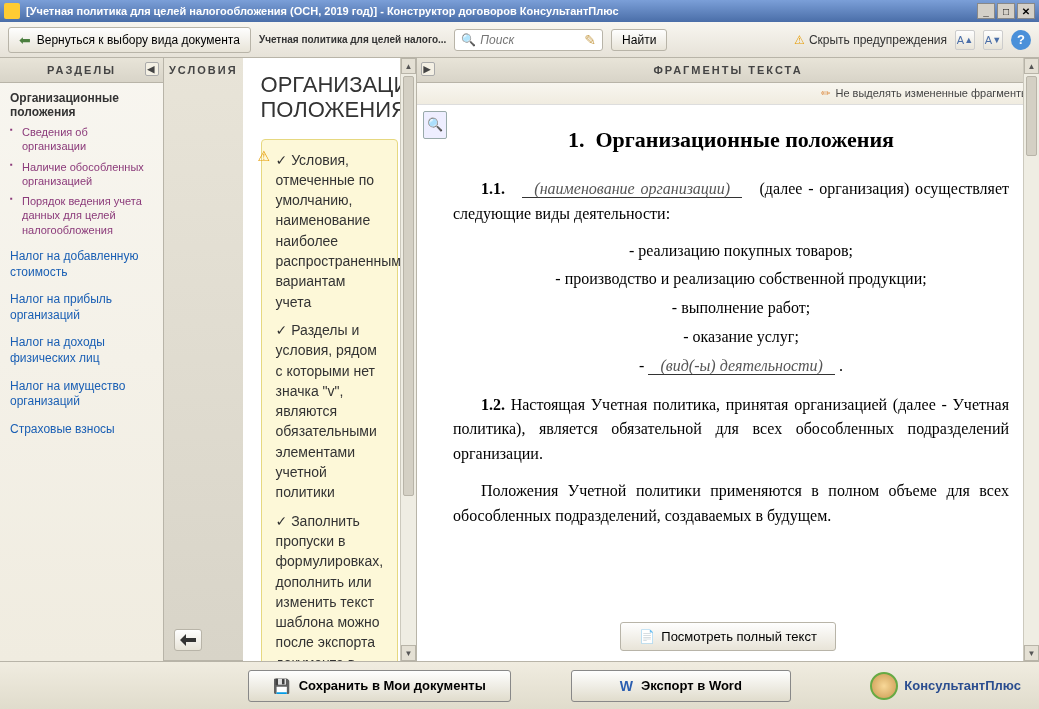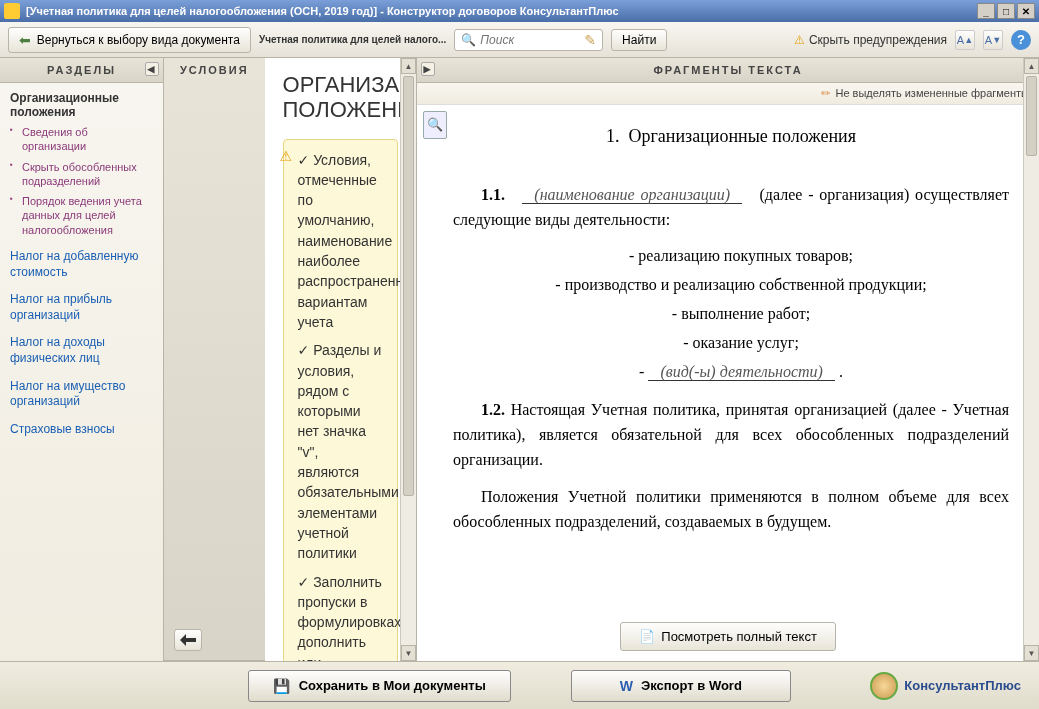--- a/index.html
+++ b/index.html
@@ -26,21 +26,21 @@
 .hide-warn { display: flex; align-items: center; gap: 4px; cursor: pointer; font-size: 12px; color: #333; }
 .hide-warn .warn-ic { color: #e69b00; }
 .font-btn { width: 20px; height: 20px; border: 1px solid #ccc; border-radius: 2px; display: flex; align-items: center; justify-content: center; cursor: pointer; font-size: 11px; color: #4a6ea8; background: linear-gradient(#fefefe,#e8e4d8); }
 .help-btn { width: 20px; height: 20px; border-radius: 50%; background: #4a90d9; color: #fff; display: flex; align-items: center; justify-content: center; cursor: pointer; font-weight: bold; font-size: 13px; }
 
 
 .main { flex: 1; display: flex; overflow: hidden; }
 
 
 .sidebar { width: 164px; background: linear-gradient(#f8f6f0,#f0ece0); border-right: 1px solid #b8b4a8; display: flex; flex-direction: column; }
-.panel-header { background: linear-gradient(#e8e4d8, #d8d4c8); border-bottom: 1px solid #b8b4a8; padding: 6px 16px; font-weight: bold; letter-spacing: 2px; font-size: 11px; color: #444; text-align: center; position: relative; }
+.panel-header { background: linear-gradient(#e8e4d8, #d8d4c8); border-bottom: 1px solid #b8b4a8; padding: 6px 5px; font-weight: bold; letter-spacing: 2px; font-size: 11px; color: #444; text-align: center; position: relative; }
 .panel-header .collapse-ic { position: absolute; right: 4px; top: 4px; width: 14px; height: 14px; border: 1px solid #aaa; border-radius: 2px; font-size: 9px; display: flex; align-items: center; justify-content: center; cursor: pointer; background: #f4f0e4; }
 .sidebar-content { padding: 8px 10px; overflow-y: auto; }
 .side-section { margin-bottom: 12px; }
 .side-section-title { font-weight: bold; color: #333; font-size: 12px; margin-bottom: 6px; }
 .side-sub { list-style: none; }
 .side-sub li { position: relative; padding-left: 12px; margin-bottom: 6px; font-size: 11px; color: #8b3a7a; cursor: pointer; line-height: 1.3; }
 .side-sub li::before { content: "▪"; position: absolute; left: 0; top: 0; color: #8b3a7a; font-size: 8px; }
 .side-link { color: #1a5fb4; cursor: pointer; font-size: 12px; margin-bottom: 12px; display: block; line-height: 1.3; border-left: 3px solid transparent; padding-left: 6px; margin-left: -9px;}
 
 
@@ -52,21 +52,21 @@
 .tip-box p { margin-bottom: 8px; }
 .back-arrow-box { position: absolute; bottom: 10px; left: 10px; width: 28px; height: 22px; border: 1px solid #b8b4a8; border-radius: 3px; background: linear-gradient(#fefefe,#e8e4d8); display: flex; align-items: center; justify-content: center; cursor: pointer; }
 .back-arrow-box svg path { fill: #333; }
 
 
 .fragments { flex: 1; background: #fff; display: flex; flex-direction: column; position:relative; }
 .frag-subbar { text-align: right; padding: 4px 10px; font-size: 11px; color: #444; background: linear-gradient(#f8f6f0,#f0ece0); border-bottom: 1px solid #ddd; }
 .frag-subbar .pencil { color: #d97f2e; margin-right: 2px; }
 .frag-body { flex: 1; overflow-y: auto; padding: 18px 30px 10px 36px; font-family: "Times New Roman", serif; font-size: 16px; color: #000; line-height: 1.55; position: relative; }
 .frag-body .doc-icon { position: absolute; left: 6px; top: 6px; width: 24px; height: 28px; border: 1px solid #9aa; background: #eef; display: flex; align-items: center; justify-content: center; color: #668; font-size: 13px; border-radius: 2px; }
-.frag-h1 { text-align: center; font-weight: normal; font-size: 18px; margin-bottom: 32px; }
+.frag-h1 { text-align: center; font-weight: bold; font-size: 22px; margin-bottom: 20px; }
 .frag-p { text-align: justify; margin-bottom: 12px; text-indent: 28px;}
 .frag-blank { font-style: italic; color: #555; border-bottom: 1px solid #333; padding: 0 12px; }
 .frag-list { margin: 4px 0 14px 20px; }
 .frag-list div { margin-bottom: 4px; text-align: center; }
 .view-full-btn { margin: 8px auto 10px; display: flex; align-items: center; gap: 6px; padding: 6px 18px; border: 1px solid #b8b4a8; border-radius: 3px; background: linear-gradient(#fefefe,#e8e4d8); cursor: pointer; font-size: 13px; width: fit-content;}
 .view-full-btn .doc-ic { color: #888; }
 
 
 .bottombar { height: 48px; background: linear-gradient(#f0ece0,#e0dccc); border-top: 1px solid #b8b4a8; display: flex; align-items: center; justify-content: center; gap: 60px; position: relative; }
 .big-btn { display: flex; align-items: center; gap: 8px; padding: 7px 24px; border: 1px solid #888; border-radius: 3px; background: linear-gradient(#fefefe,#e0dccc); cursor: pointer; font-size: 13px; font-weight: bold; min-width: 220px; justify-content: center; }
@@ -121,21 +121,21 @@
   <div class="sidebar">
     <div class="panel-header">
       <span>РАЗДЕЛЫ</span>
       <span class="collapse-ic">◀</span>
     </div>
     <div class="sidebar-content">
       <div class="side-section">
         <div class="side-section-title">Организационные положения</div>
         <ul class="side-sub">
           <li>Сведения об организации</li>
-          <li>Скрыть обособленных подразделений</li>
+          <li>Наличие обособленных организацией</li>
           <li>Порядок ведения учета данных для целей налогообложения</li>
         </ul>
       </div>
       <span class="side-link">Налог на добавленную стоимость</span>
       <span class="side-link">Налог на прибыль организаций</span>
       <span class="side-link">Налог на доходы физических лиц</span>
       <span class="side-link">Налог на имущество организаций</span>
       <span class="side-link">Страховые взносы</span>
     </div>
   </div>

